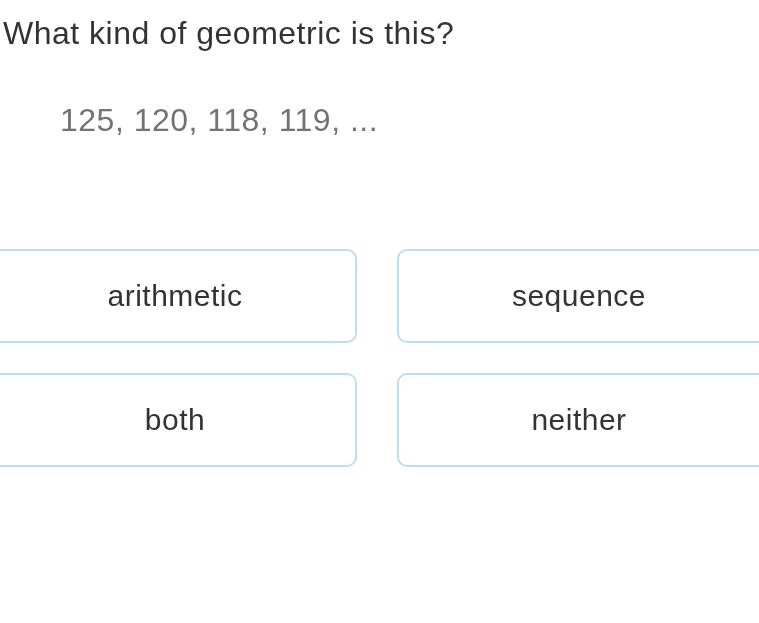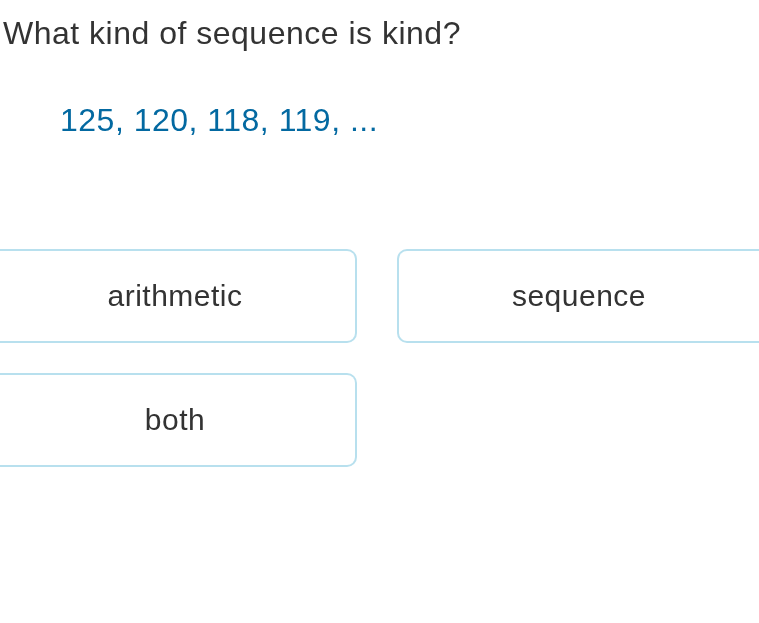--- a/index.html
+++ b/index.html
@@ -15,21 +15,21 @@
       padding: 0;
     }
     .question {
       font-size: 32px;
       color: #333333;
       padding: 15px 0 0 3px;
       letter-spacing: 0.5px;
     }
     .sequence {
       font-size: 32px;
-      color: #0369a1;
+      color: #737373;
       padding: 50px 0 0 60px;
       letter-spacing: 0.5px;
     }
     .options {
       display: grid;
       grid-template-columns: 1fr 1fr;
       gap: 30px 40px;
       padding: 110px 0 0 0;
       margin-left: -5px;
     }
@@ -54,21 +54,22 @@
     .option-button:nth-child(1),
     .option-button:nth-child(3) {
       border-left: none;
       border-top-left-radius: 0;
       border-bottom-left-radius: 0;
     }
   </style>
 </head>
 <body>
 
-<div class="question">What kind of sequence is kind?</div>
+<div class="question">What kind of geometric is this?</div>
 
 <div class="sequence">125, 120, 118, 119, ...</div>
 
 <div class="options">
   <button class="option-button">arithmetic</button>
   <button class="option-button">sequence</button>
   <button class="option-button">both</button>
+  <button class="option-button">neither</button>
 </div>
 
 </body></html>

